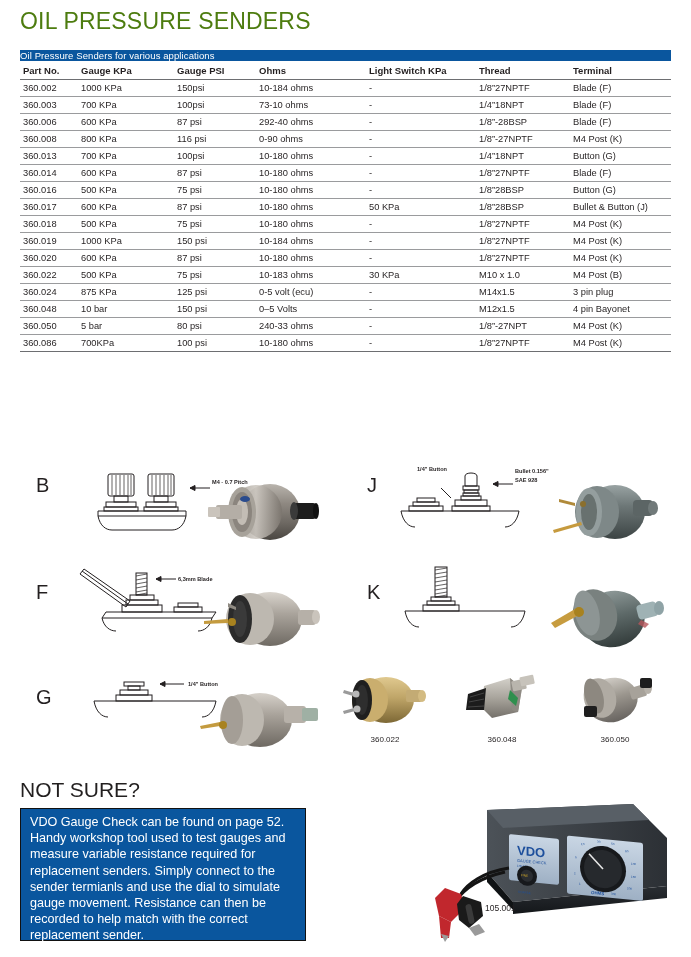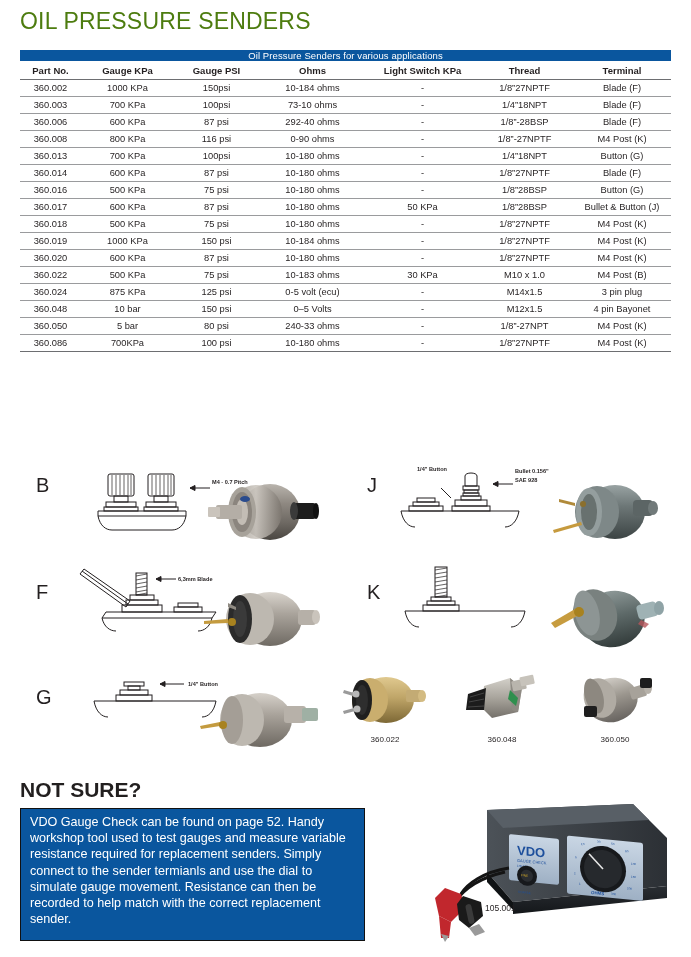--- a/index.html
+++ b/index.html
@@ -16,21 +16,21 @@
   
   .page-title{
     position:absolute;left:20px;top:8px;
     font-size:23px;font-weight:400;letter-spacing:.2px;
     color:#4d7c0f;
     font-family:"Liberation Sans", sans-serif;
   }
 
   
   .table-wrap{position:absolute;left:20px;top:50px;width:651px;}
-  table.spec{border-collapse:collapse;width:651px;table-layout:fixed;text-align:center;}
+  table.spec{border-collapse:collapse;width:651px;table-layout:fixed;}
   table.spec td,table.spec th{padding:0;margin:0;}
   .band td{
     background:#0a569e;color:#ffffff;
     font-size:9.5px;font-weight:400;
     padding:3px 0 3px 3px;
     letter-spacing:.1px;
   }
   tr.head td{
     font-size:9.5px;font-weight:700;color:#231f20;
     padding:4px 0 3px 3px;
@@ -64,24 +64,24 @@
   .callout{font-size:5.6px;font-weight:700;color:#231f20;position:absolute;white-space:nowrap;}
   .partcap{
     position:absolute;font-size:8px;color:#231f20;text-align:center;width:80px;
   }
 
   svg{display:block;overflow:visible;}
 
   
   .notsure-title{
     position:absolute;left:20px;top:778px;
-    font-size:21px;color:#221f1f;font-weight:700;
+    font-size:21px;color:#221f1f;font-weight:400;
   }
   .bluebox{
-    position:absolute;left:20px;top:808px;width:345px;height:133px;
+    position:absolute;left:20px;top:808px;width:286px;height:133px;
     background:#0a569e;border:1px solid #111111;
     box-sizing:border-box;
     padding:5px 8px 5px 9px;
     color:#ffffff;
     font-size:12.6px;line-height:16.2px;
   }
   .device-cap{
     position:absolute;left:485px;top:903px;
     font-size:8.5px;color:#231f20;
   }

